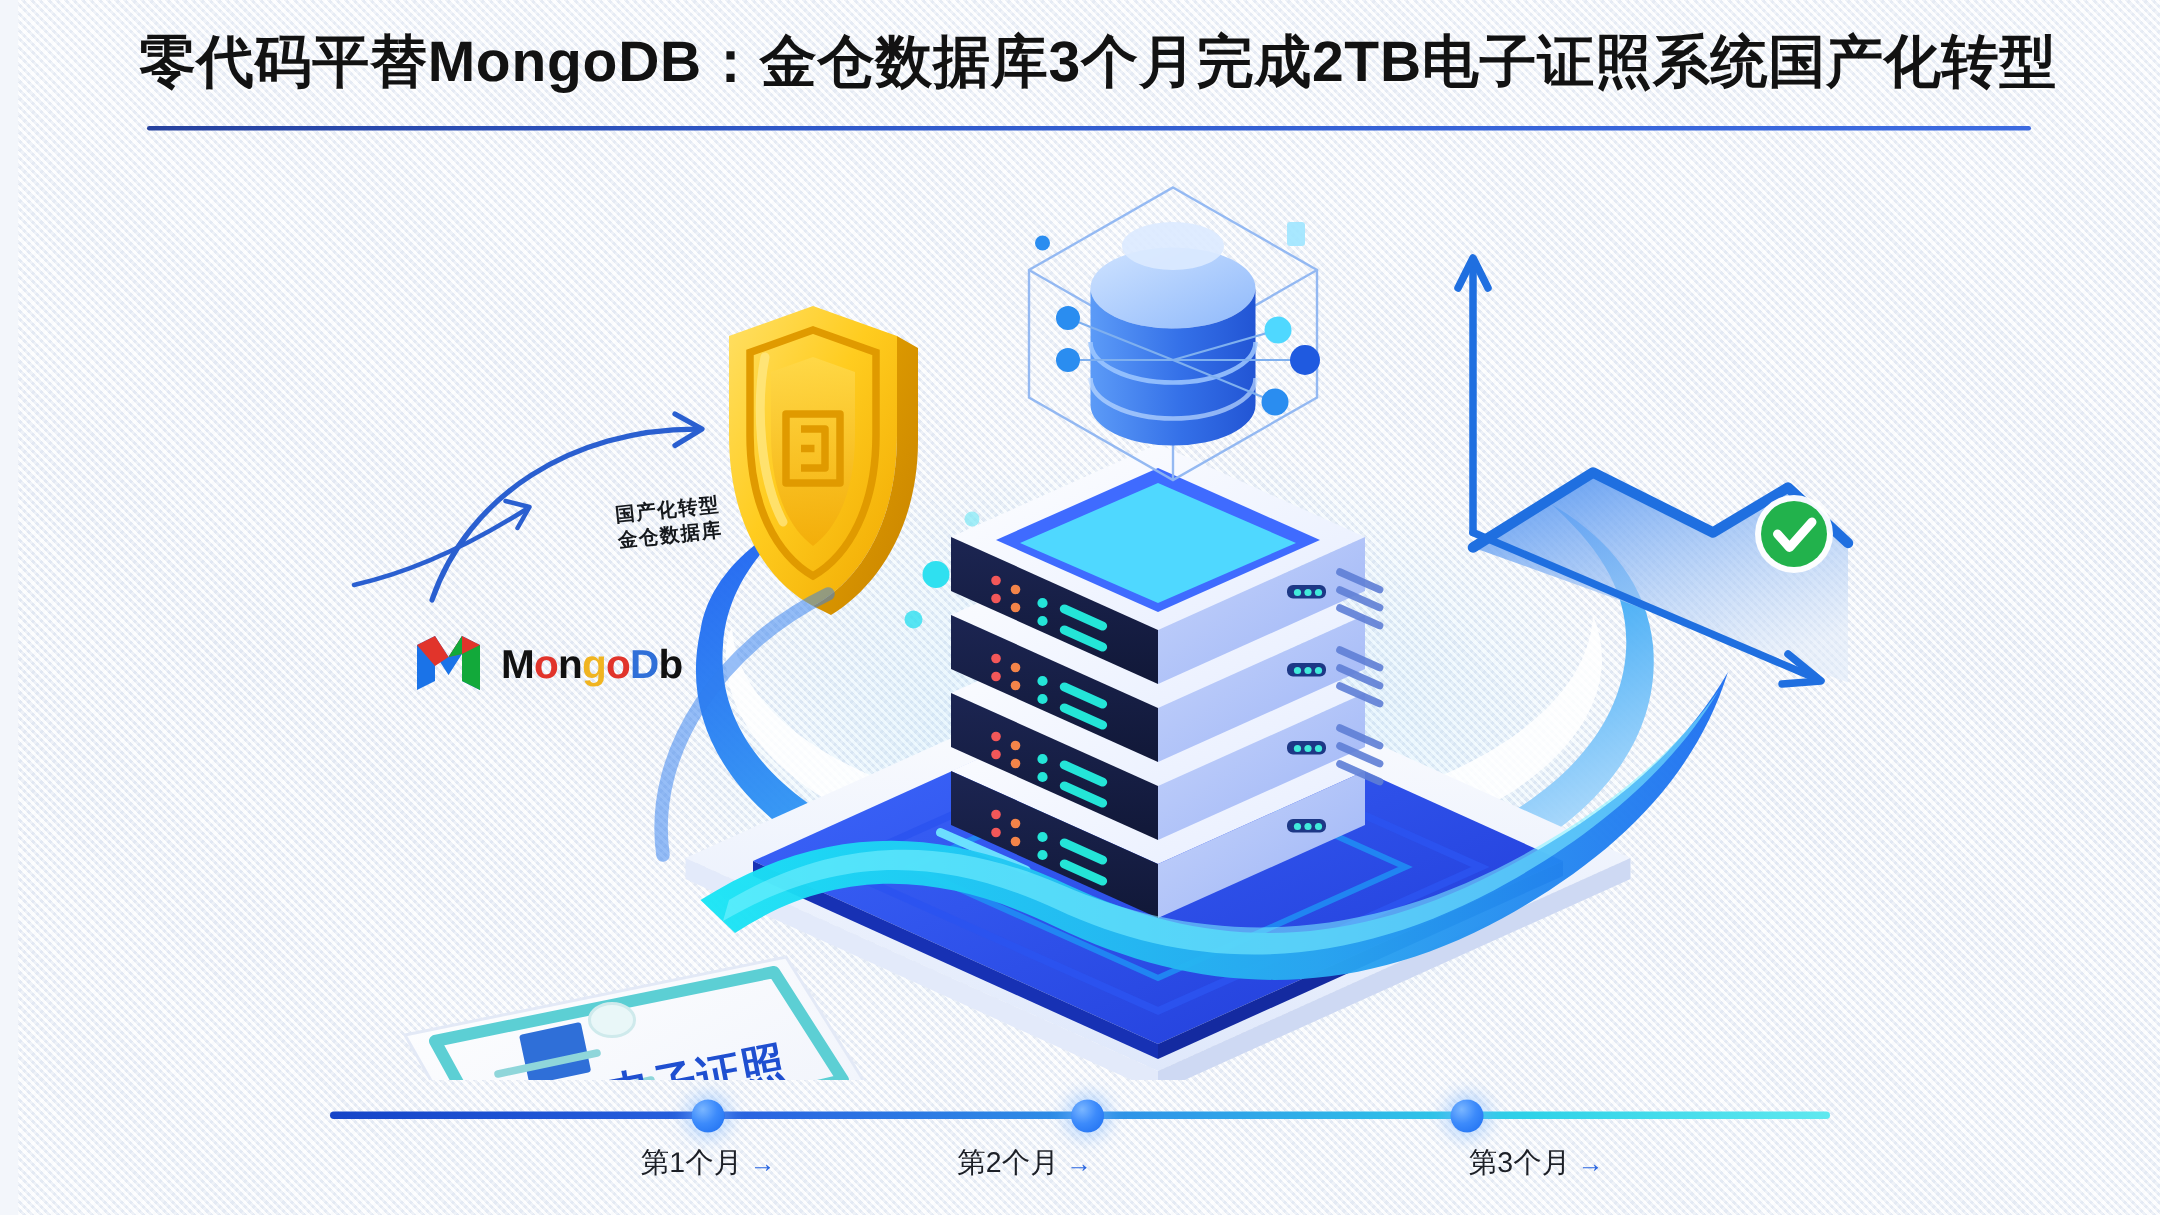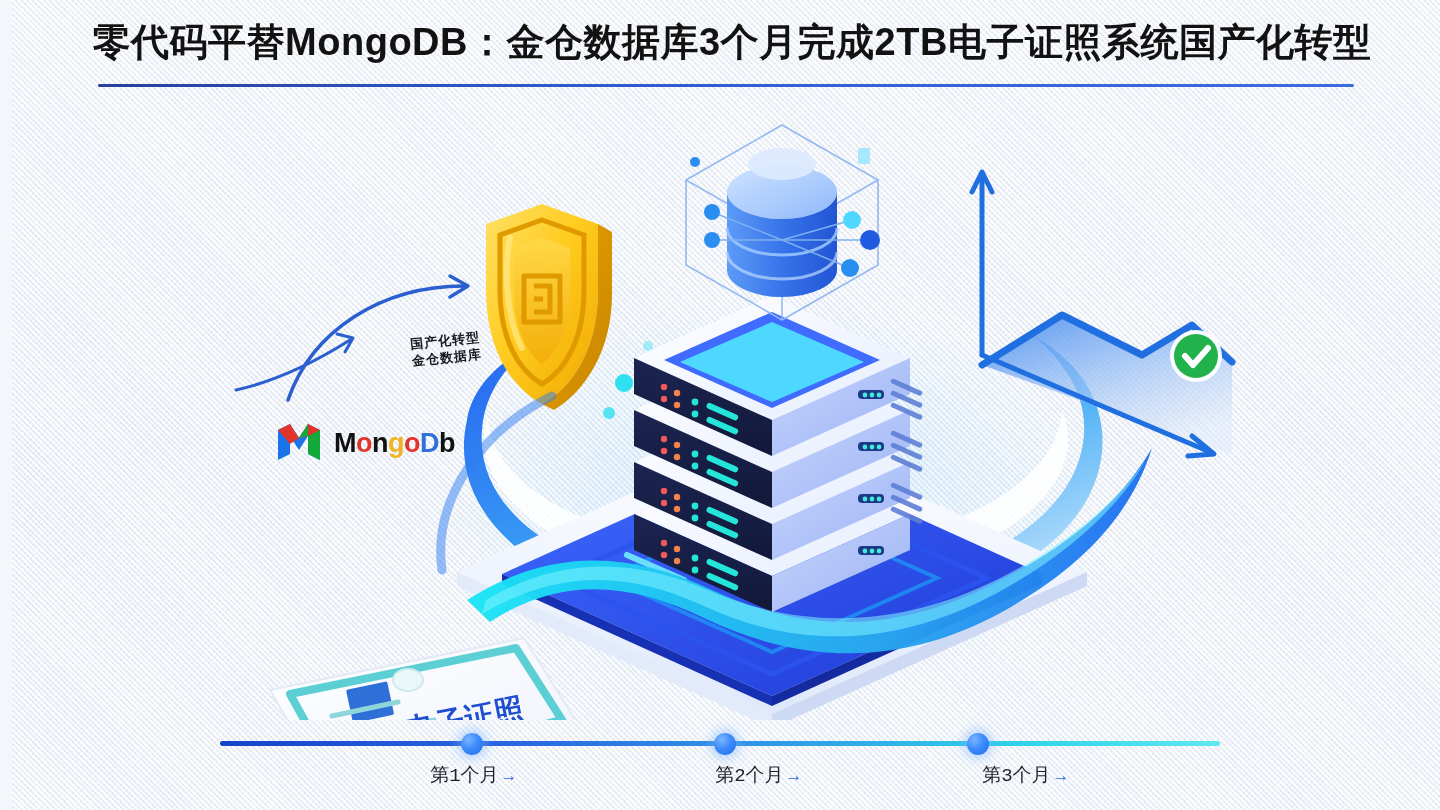--- a/index.html
+++ b/index.html
@@ -58,21 +58,21 @@
     background:linear-gradient(90deg,#1544c8 0%,#2a64e0 28%,#2f9ae8 56%,#2fd2e8 80%,#5fe8ef 100%);
   }
   .tl-dot{
     position:absolute;top:7px;width:22px;height:22px;border-radius:50%;
     background:radial-gradient(circle at 34% 30%,#7ab6ff 0%,#3d8bfb 45%,#1a6cf0 100%);
     box-shadow:0 0 10px 5px rgba(120,180,255,.40);
   }
   .tl-label{
     position:absolute;top:36px;transform:translateX(-50%);
     font-size:19px;color:#1c1f26;white-space:nowrap;
-    font-family:Liberation Mono, monospace;
+    font-family:Liberation Sans, sans-serif;
   }
   .tl-arrow{color:#2a66e0;font-size:17px;margin-left:5px;}
 </style>
 </head>
 <body>
 
 <div id="slide">
 
   <div id="title-block">
     <div id="page-title">零代码平替MongoDB：金仓数据库3个月完成2TB电子证照系统国产化转型</div>
@@ -397,21 +397,21 @@
   </div>
 
   <div id="timeline">
     <div id="timeline-line"></div>
     <div class="tl-dot" style="left:449px"></div>
     <div class="tl-dot" style="left:702px"></div>
     <div class="tl-dot" style="left:955px"></div>
     <div class="tl-label" style="left:460px">
       <span>第1个月</span><span class="tl-arrow">→</span>
     </div>
-    <div class="tl-label" style="left:745px">
+    <div class="tl-label" style="left:671px">
       <span>第2个月</span><span class="tl-arrow">→</span>
     </div>
     <div class="tl-label" style="left:1012px">
       <span>第3个月</span><span class="tl-arrow">→</span>
     </div>
   </div>
 
 </div>
 
 </body></html>

